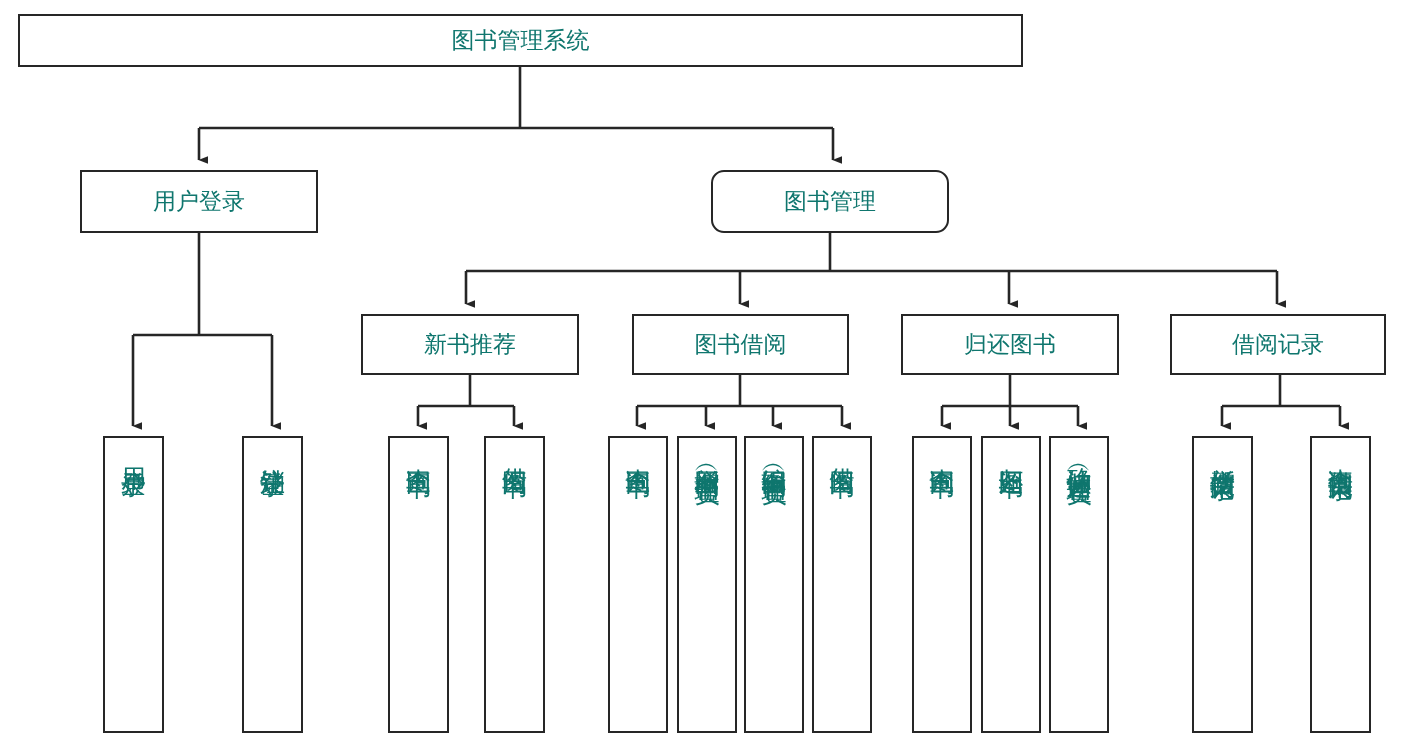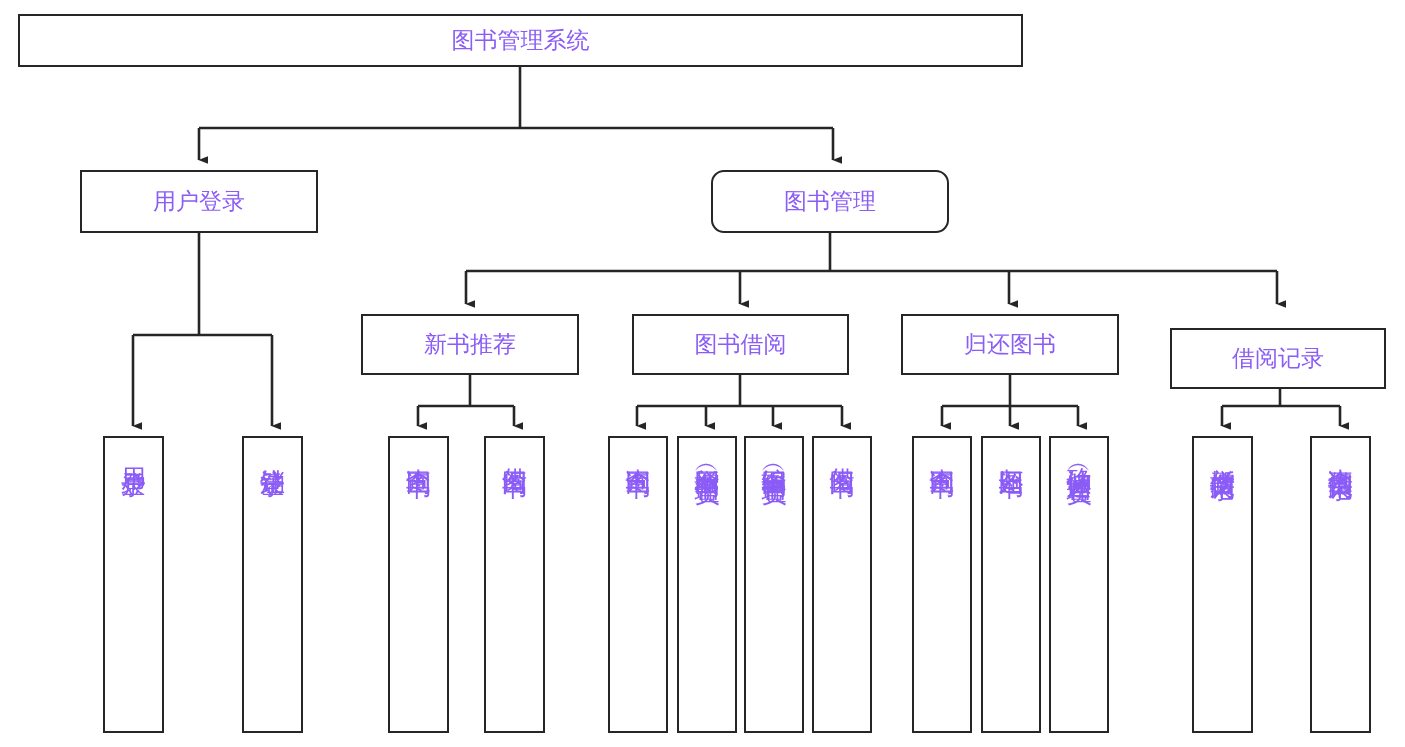--- a/index.html
+++ b/index.html
@@ -29,21 +29,21 @@
     position: absolute;
     box-sizing: border-box;
     border: 2px solid #262626;
     background: #ffffff;
     display: flex;
     align-items: center;
     justify-content: center;
     overflow: hidden;
   }
   .node-label {
-    color: #8b5cf6;
+    color: #0f766e;
     font-family: "DejaVu Sans", "Liberation Sans", sans-serif;
     line-height: 1.14;
     white-space: nowrap;
   }
   .node-box.horizontal .node-label {
     font-size: 23px;
   }
   .node-box.vertical {
     align-items: flex-start;
     padding-top: 10px;
@@ -137,21 +137,21 @@
 
   <div class="node-box horizontal" style="left:361px; top:314px; width:218px; height:61px;">
     <span class="node-label">新书推荐</span>
   </div>
   <div class="node-box horizontal" style="left:632px; top:314px; width:217px; height:61px;">
     <span class="node-label">图书借阅</span>
   </div>
   <div class="node-box horizontal" style="left:901px; top:314px; width:218px; height:61px;">
     <span class="node-label">归还图书</span>
   </div>
-  <div class="node-box horizontal" style="left:1170px; top:314px; width:216px; height:61px;margin-top:14px;">
+  <div class="node-box horizontal" style="left:1170px; top:314px; width:216px; height:61px;">
     <span class="node-label">借阅记录</span>
   </div>
 
   <div class="node-box vertical" style="left:103px; top:436px; width:61px; height:297px;">
     <span class="node-label">用户登录</span>
   </div>
   <div class="node-box vertical" style="left:242px; top:436px; width:61px; height:297px;">
     <span class="node-label">注销登录</span>
   </div>
 

